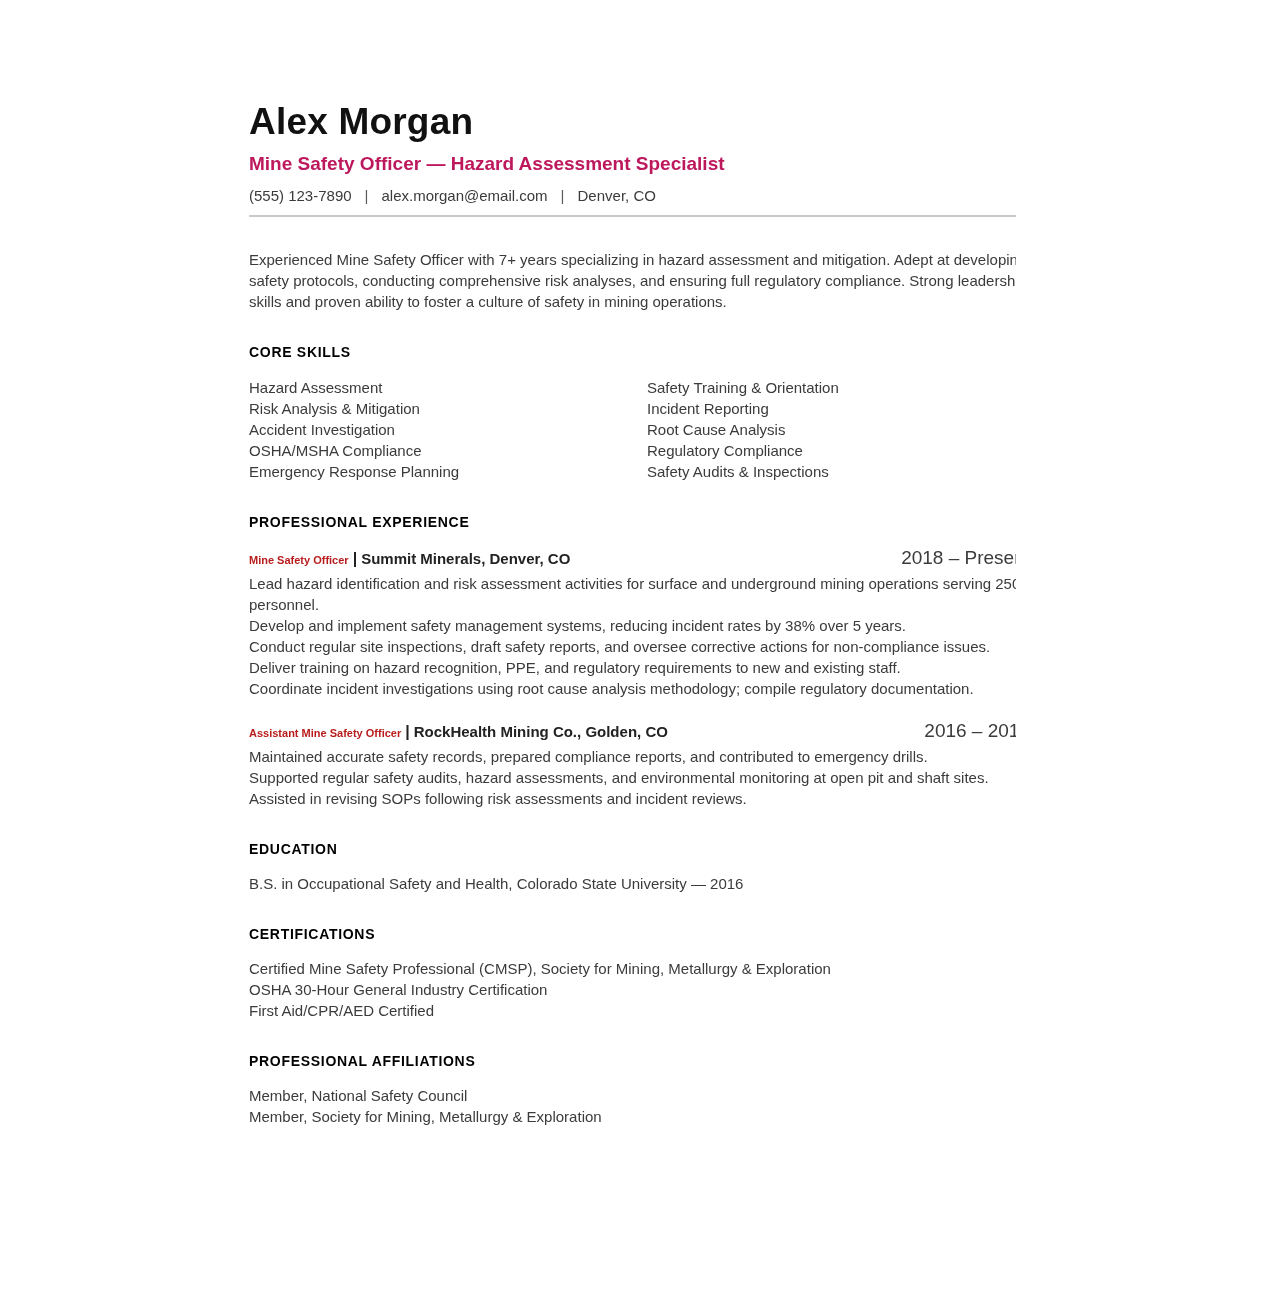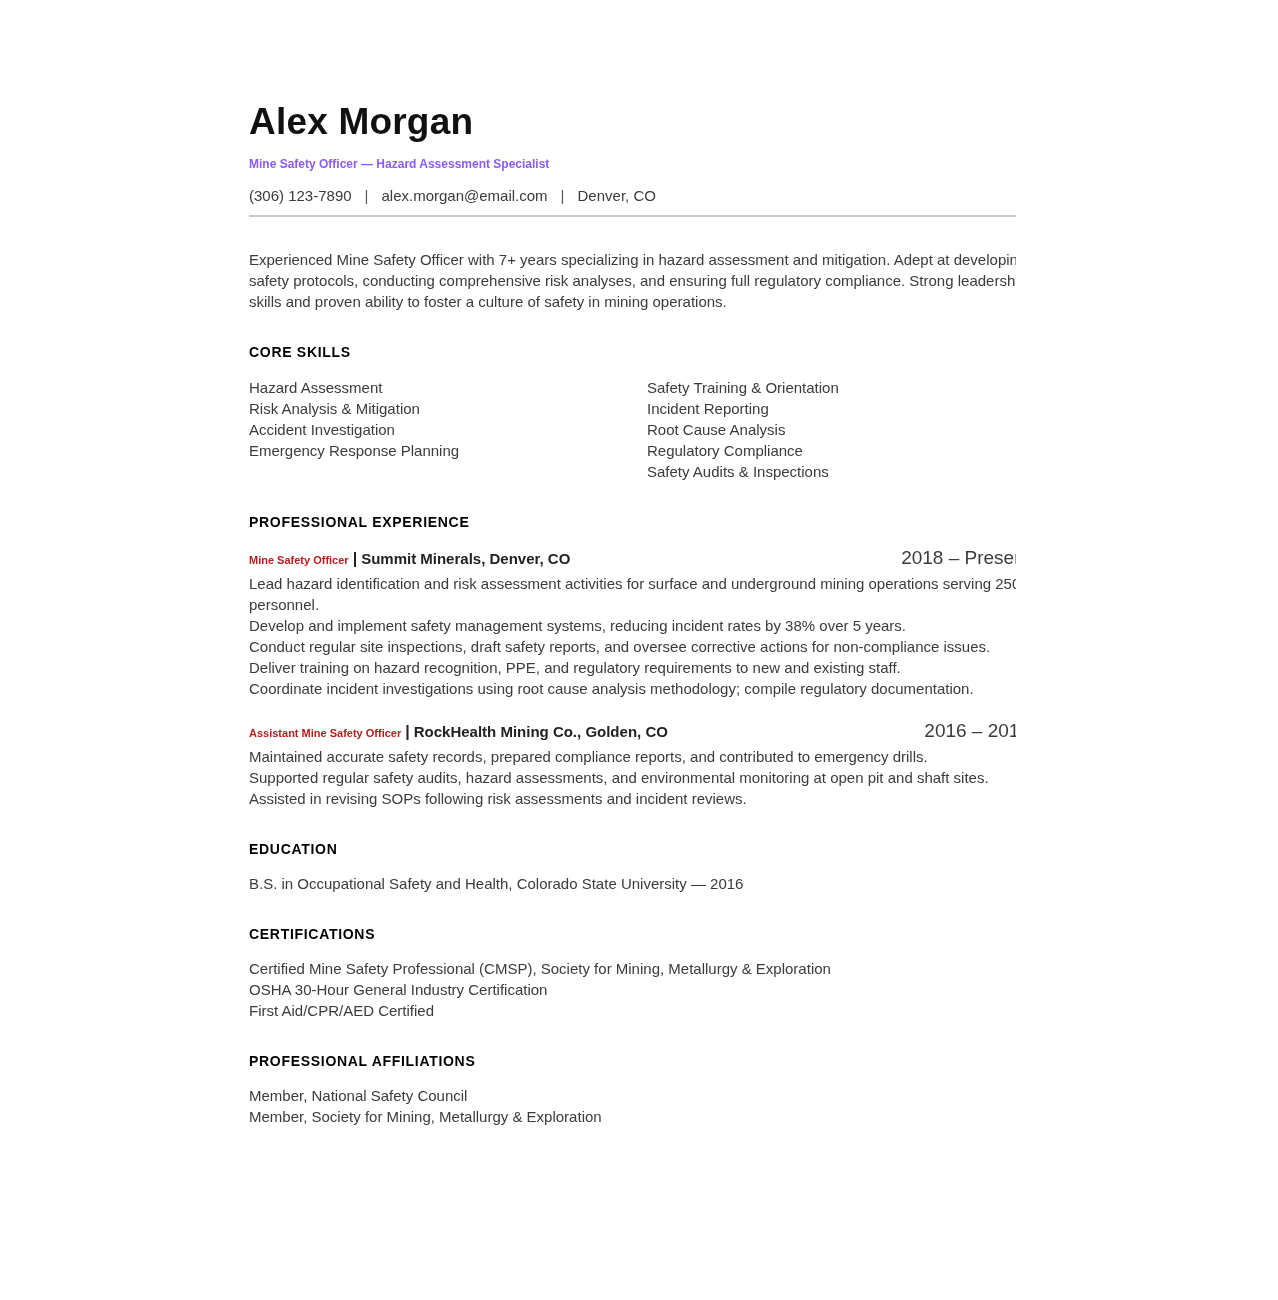--- a/index.html
+++ b/index.html
@@ -25,24 +25,24 @@
   
   .name {
     font-size: 37px;
     line-height: 44px;
     font-weight: 700;
     color: #111111;
     letter-spacing: 0.2px;
   }
   .job-headline {
     margin-top: 8px;
-    font-size: 12px;
+    font-size: 19px;
     line-height: 24px;
     font-weight: 700;
-    color: #8b5cf6;
+    color: #be185d;
   }
   .contact-line {
     margin-top: 10px;
     font-size: 15px;
     line-height: 20px;
     color: #3b3b3b;
   }
   .contact-sep {
     display: inline-block;
     margin: 0 13px;
@@ -132,36 +132,37 @@
 </head>
 <body>
 
 <div class="page">
   <div class="content">
 
     <div>
       <div class="name">Alex Morgan</div>
       <div class="job-headline">Mine Safety Officer — Hazard Assessment Specialist</div>
       <div class="contact-line">
-        <span>(306) 123-7890</span><span class="contact-sep">|</span><span>alex.morgan@email.com</span><span class="contact-sep">|</span><span>Denver, CO</span>
+        <span>(555) 123-7890</span><span class="contact-sep">|</span><span>alex.morgan@email.com</span><span class="contact-sep">|</span><span>Denver, CO</span>
       </div>
       <div class="divider"></div>
     </div>
 
     <div class="section">
       <div class="body-text">Experienced Mine Safety Officer with 7+ years specializing in hazard assessment and mitigation. Adept at developing safety protocols, conducting comprehensive risk analyses, and ensuring full regulatory compliance. Strong leadership skills and proven ability to foster a culture of safety in mining operations.</div>
     </div>
 
     <div class="section">
       <div class="section-heading">CORE SKILLS</div>
       <div class="skills-grid">
         <div class="skills-col">
           <div>Hazard Assessment</div>
           <div>Risk Analysis &amp; Mitigation</div>
           <div>Accident Investigation</div>
+          <div>OSHA/MSHA Compliance</div>
           <div>Emergency Response Planning</div>
         </div>
         <div class="skills-col">
           <div>Safety Training &amp; Orientation</div>
           <div>Incident Reporting</div>
           <div>Root Cause Analysis</div>
           <div>Regulatory Compliance</div>
           <div>Safety Audits &amp; Inspections</div>
         </div>
       </div>

